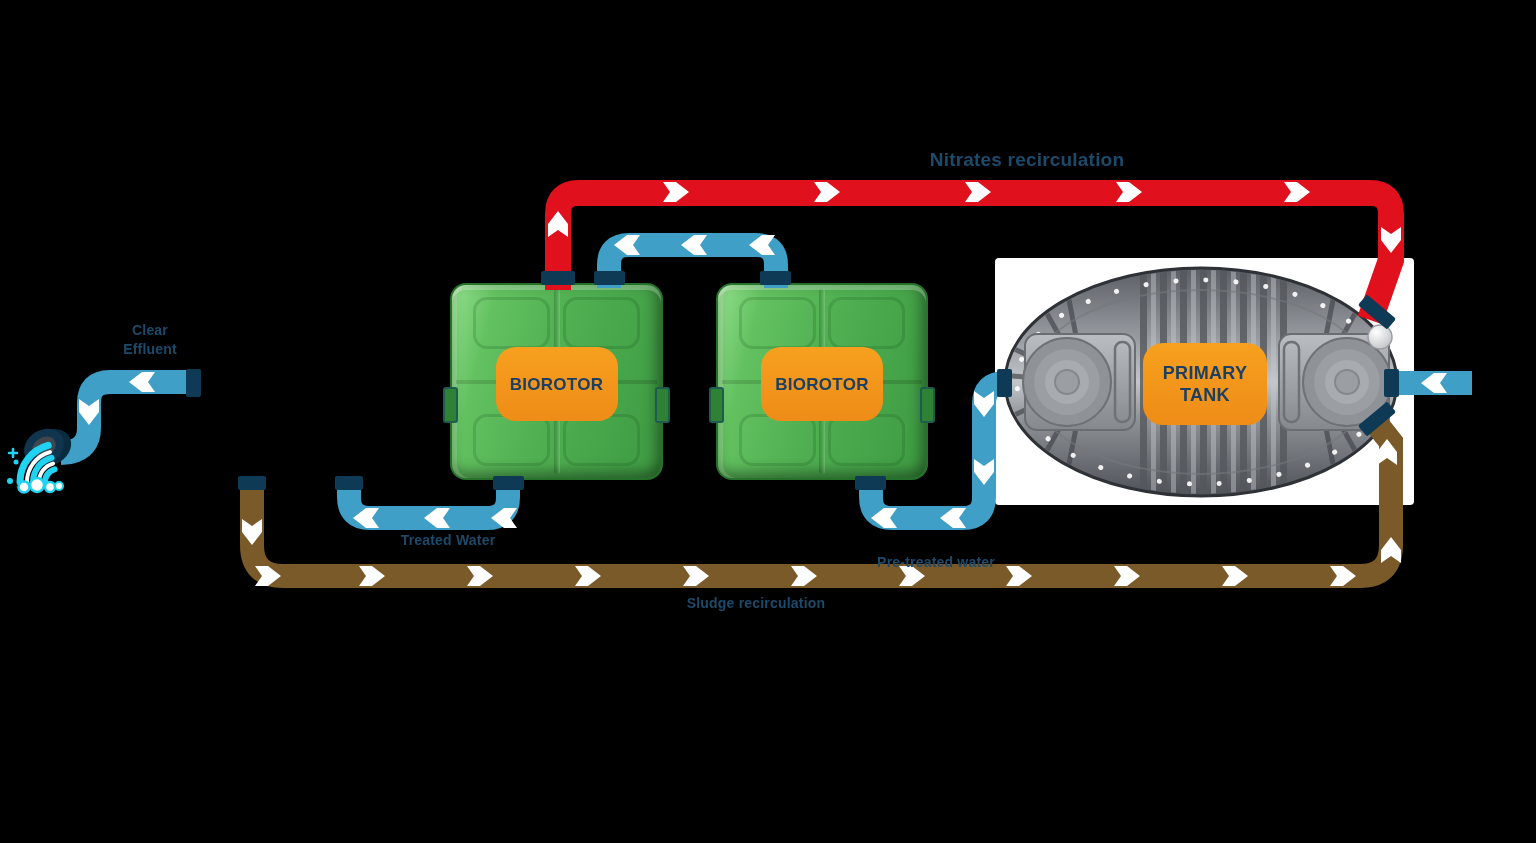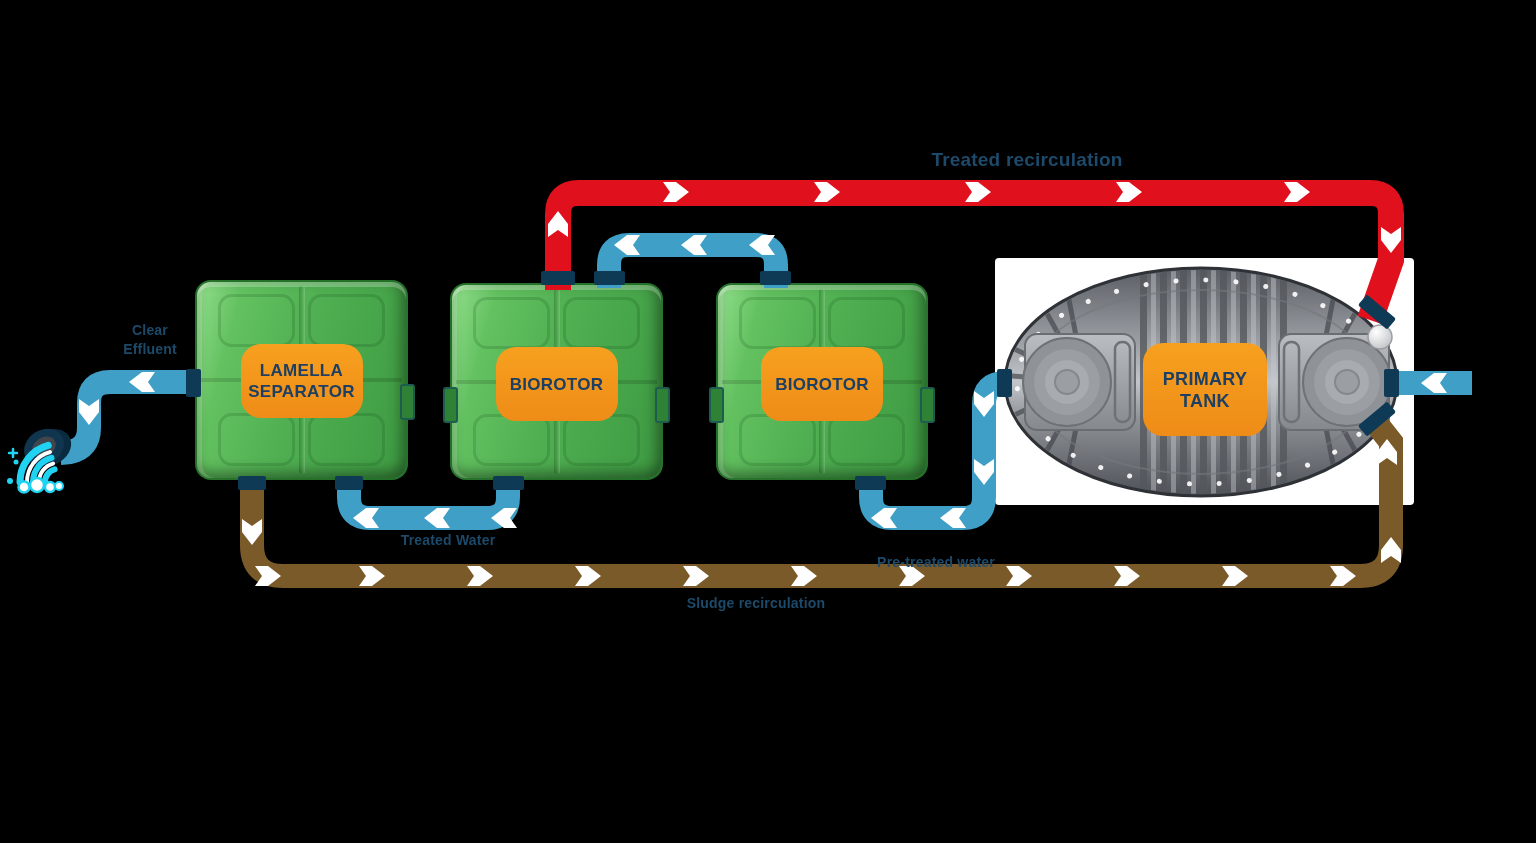--- a/index.html
+++ b/index.html
@@ -17,21 +17,21 @@
   .panel{position:absolute;width:34%;height:24%;border:3px solid rgba(15,70,20,.18);border-radius:14px;}
   .p-tl{left:10%;top:6%}.p-tr{right:10%;top:6%}.p-bl{left:10%;bottom:6%}.p-br{right:10%;bottom:6%}
   .side-tab{position:absolute;width:11px;height:32px;background:#2f8136;border:2px solid #1d5d50;border-radius:3px;}
   .st-l{left:-9px;top:102px}.st-r{right:-9px;top:102px}
   .tank-label{position:absolute;left:50%;transform:translateX(-50%);top:62px;width:122px;height:74px;
     background:linear-gradient(180deg,#f7a01f,#ee8c17);border-radius:20px;
     display:flex;align-items:center;justify-content:center;text-align:center;
     color:#1c3f63;font-weight:800;font-size:17px;line-height:21px;white-space:pre-line;letter-spacing:.3px;}
   
   .primary{position:absolute;left:995px;top:258px;width:419px;height:247px;background:#fff;border-radius:4px;}
-  .primary-label{position:absolute;left:148px;top:85px;width:124px;height:93px;
+  .primary-label{position:absolute;left:148px;top:85px;width:124px;height:82px;
     background:linear-gradient(180deg,#f7a01f,#ee8c17);border-radius:20px;
     display:flex;align-items:center;justify-content:center;text-align:center;
     color:#1c3f63;font-weight:800;font-size:18px;line-height:22px;white-space:pre-line;letter-spacing:.3px;}
   
   .flow-label{position:absolute;color:#1d4a6a;font-weight:800;font-size:14px;line-height:19px;
     text-align:center;white-space:pre-line;letter-spacing:.2px;}
   #lbl-nitrates{left:900px;top:150px;width:254px;font-size:19px;}
   #lbl-effluent{left:90px;top:321px;width:120px;}
   #lbl-treated{left:368px;top:531px;width:160px;}
   #lbl-pretreated{left:846px;top:553px;width:180px;}
@@ -114,31 +114,20 @@
         <circle r="44" fill="#8f9297" stroke="#6e7176" stroke-width="2"></circle>
         <circle r="33" fill="#9b9ea3"></circle>
           <circle r="22" fill="#a8abb0"></circle>
           <circle r="12" fill="#9b9ea3" stroke="#84878c" stroke-width="2"></circle>
       </g>
     </svg>
     <div class="primary-label">PRIMARY
 TANK</div>
   </div>
 
-  <div class="tank z2" style="left:195px;top:280px;width:213px;height:200px;">
-    <div class="panel p-tl"></div>
-    <div class="panel p-tr"></div>
-    <div class="panel p-bl"></div>
-    <div class="panel p-br"></div>
-    <div class="seam-v"></div>
-    <div class="seam-h"></div>
-    <div class="side-tab st-r"></div>
-    <div class="tank-label">LAMELLA
-SEPARATOR</div>
-  </div>
 
   <div class="tank z2" style="left:450px;top:283px;width:213px;height:197px;">
     <div class="panel p-tl"></div>
     <div class="panel p-tr"></div>
     <div class="panel p-bl"></div>
     <div class="panel p-br"></div>
     <div class="seam-v"></div>
     <div class="seam-h"></div>
     <div class="side-tab st-l"></div>
     <div class="side-tab st-r"></div>
@@ -268,20 +257,20 @@
       <use href="#arw" transform="translate(912,576)"></use>
       <use href="#arw" transform="translate(1019,576)"></use>
       <use href="#arw" transform="translate(1127,576)"></use>
       <use href="#arw" transform="translate(1235,576)"></use>
       <use href="#arw" transform="translate(1343,576)"></use>
       <use href="#arw" transform="translate(1391,550) rotate(-90)"></use>
       <use href="#arw" transform="translate(1387,452) rotate(-90)"></use>
     </g>
   </svg>
 
-  <div id="lbl-nitrates" class="flow-label z4">Treated recirculation</div>
+  <div id="lbl-nitrates" class="flow-label z4">Nitrates recirculation</div>
   <div id="lbl-effluent" class="flow-label z4">Clear
 Effluent</div>
   <div id="lbl-treated" class="flow-label z4">Treated Water</div>
   <div id="lbl-pretreated" class="flow-label z4">Pre-treated water</div>
   <div id="lbl-sludge" class="flow-label z4">Sludge recirculation</div>
 
 </div>
 
 </body></html>

